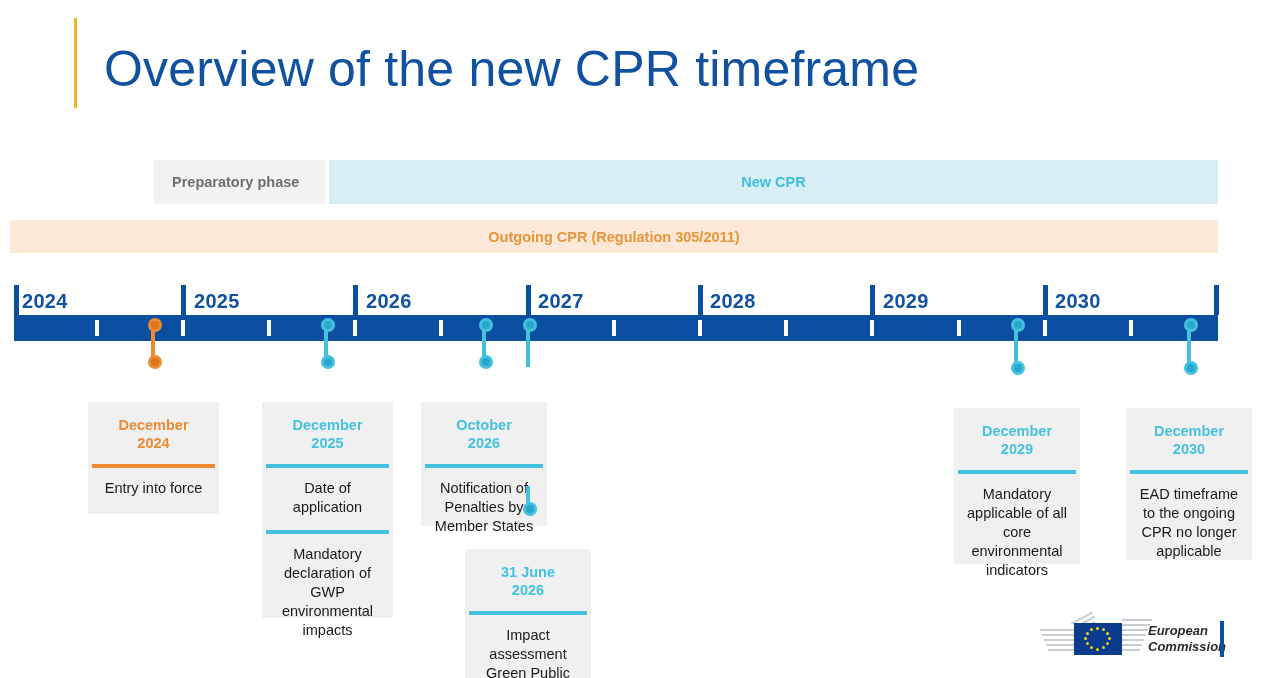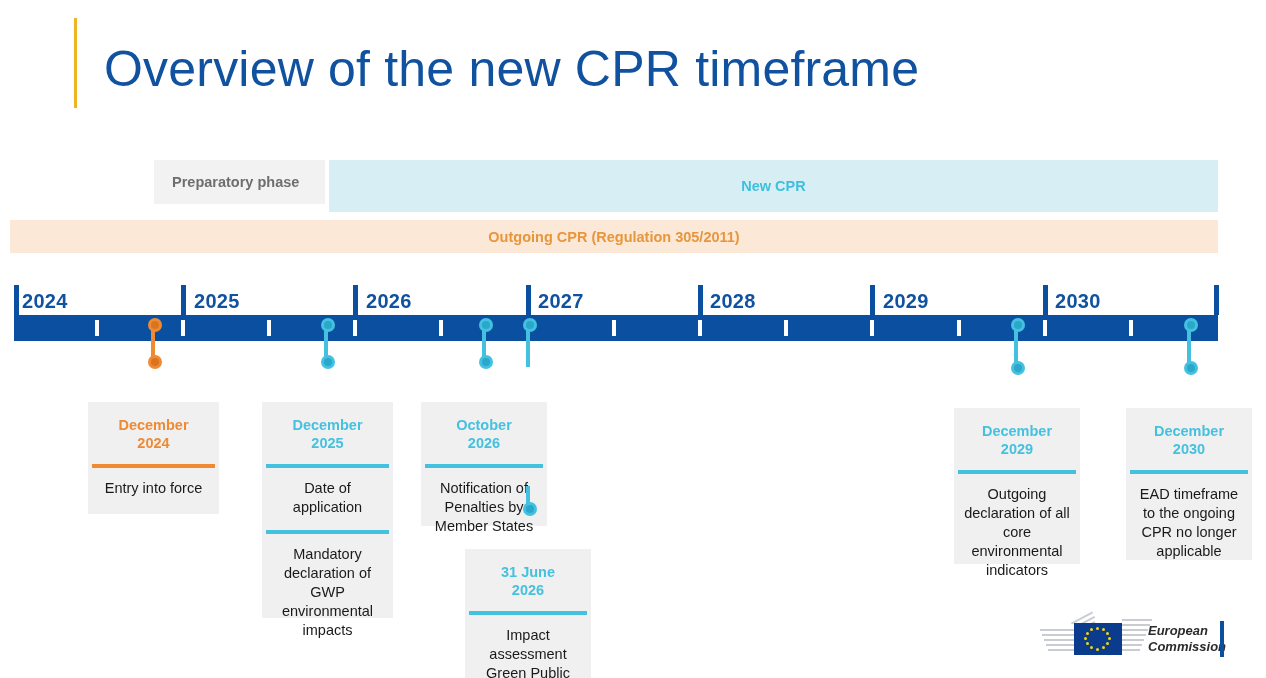--- a/index.html
+++ b/index.html
@@ -55,21 +55,21 @@
     width: 171px;
     height: 44px;
     background: #f2f2f2;
     color: #6e6e6e;
     padding-left: 18px;
   }
   .phase-new {
     left: 329px;
     top: 160px;
     width: 889px;
-    height: 52px;
+    height: 44px;
     background: #d8eef5;
     color: #3ebfdd;
     justify-content: center;
   }
   .phase-out {
     left: 10px;
     top: 220px;
     width: 1208px;
     height: 33px;
     background: #fbe8d7;
@@ -331,21 +331,21 @@
   <div class="dot-ring" style="left:1016px; top:321px;"></div>
   <div class="dot dot-cyan" style="left:1016px; top:361px;"></div>
   <div class="dot-ring" style="left:1016px; top:364px;"></div>
 
   <div class="card" style="left:954px; top:368px; width:126px; height:156px;">
     <div class="card-head head-cyan">
       <div>December</div>
       <div>2029</div>
     </div>
     <div class="card-div div-cyan"></div>
-    <div class="card-body">Outgoing declaration of all core environmental indicators</div>
+    <div class="card-body">Mandatory applicable of all core environmental indicators</div>
   </div>
 
   <div class="stem stem-cyan" style="left:1187px; top:322px; height:46px;"></div>
   <div class="dot dot-cyan" style="left:1189px; top:318px;"></div>
   <div class="dot-ring" style="left:1189px; top:321px;"></div>
   <div class="dot dot-cyan" style="left:1189px; top:361px;"></div>
   <div class="dot-ring" style="left:1189px; top:364px;"></div>
 
   <div class="card" style="left:1126px; top:368px; width:126px; height:152px;">
     <div class="card-head head-cyan">

